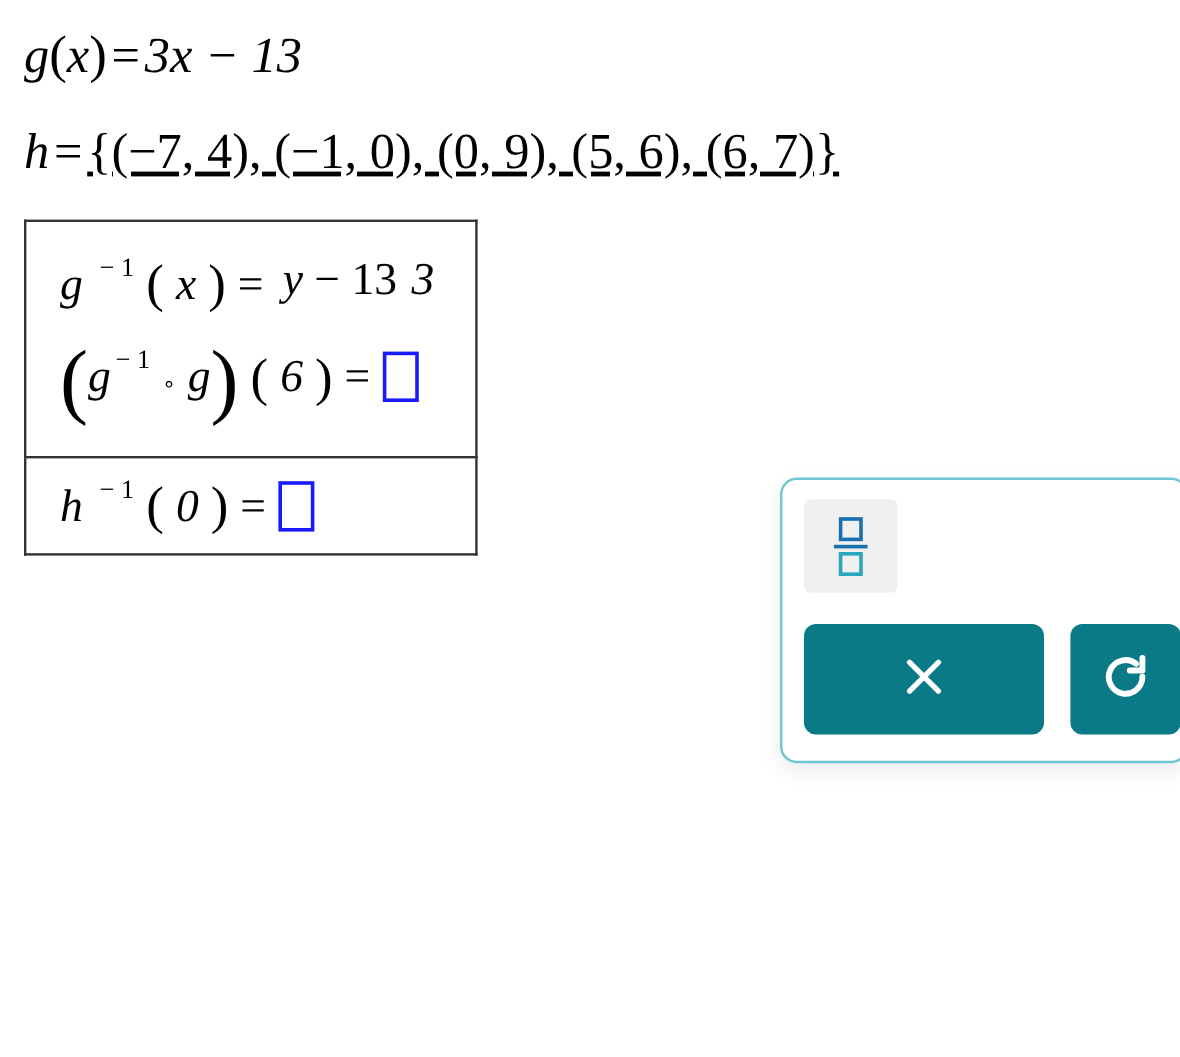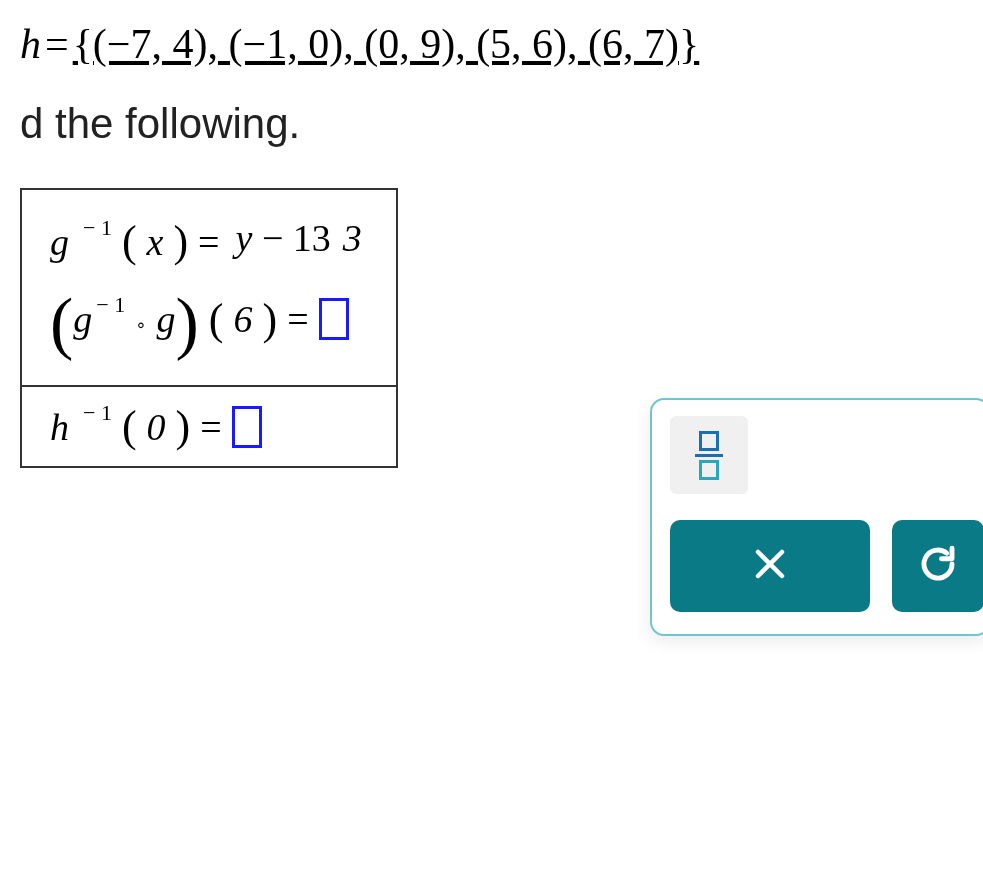--- a/index.html
+++ b/index.html
@@ -124,26 +124,28 @@
   }
   .action-btn.secondary { width: 92px; }
   .x-icon svg { width: 36px; height: 36px; }
   .reset-icon svg { width: 42px; height: 42px; }
 </style>
 </head>
 <body>
 
 <div class="content">
 
+  <div class="eq-line">
+    <span>g</span><span class="paren">(</span><span>x</span><span class="paren">)</span><span class="op">=</span><span>3x − 13</span>
+  </div>
 
   <div class="eq-line">
     <span>h</span><span class="op">=</span><span class="num">{(−7,  4),  (−1,  0),  (0,  9),  (5,  6),  (6,  7)}</span>
   </div>
 
-  <div class="instr">d the following.</div>
 
   <table class="answer-table">
     <tbody>
         <tr>
       <td>
         <div class="subrow">
           <span>g</span>
               <span class="sup">− 1</span>
           <span class="paren">(</span>
               <span>x</span>

